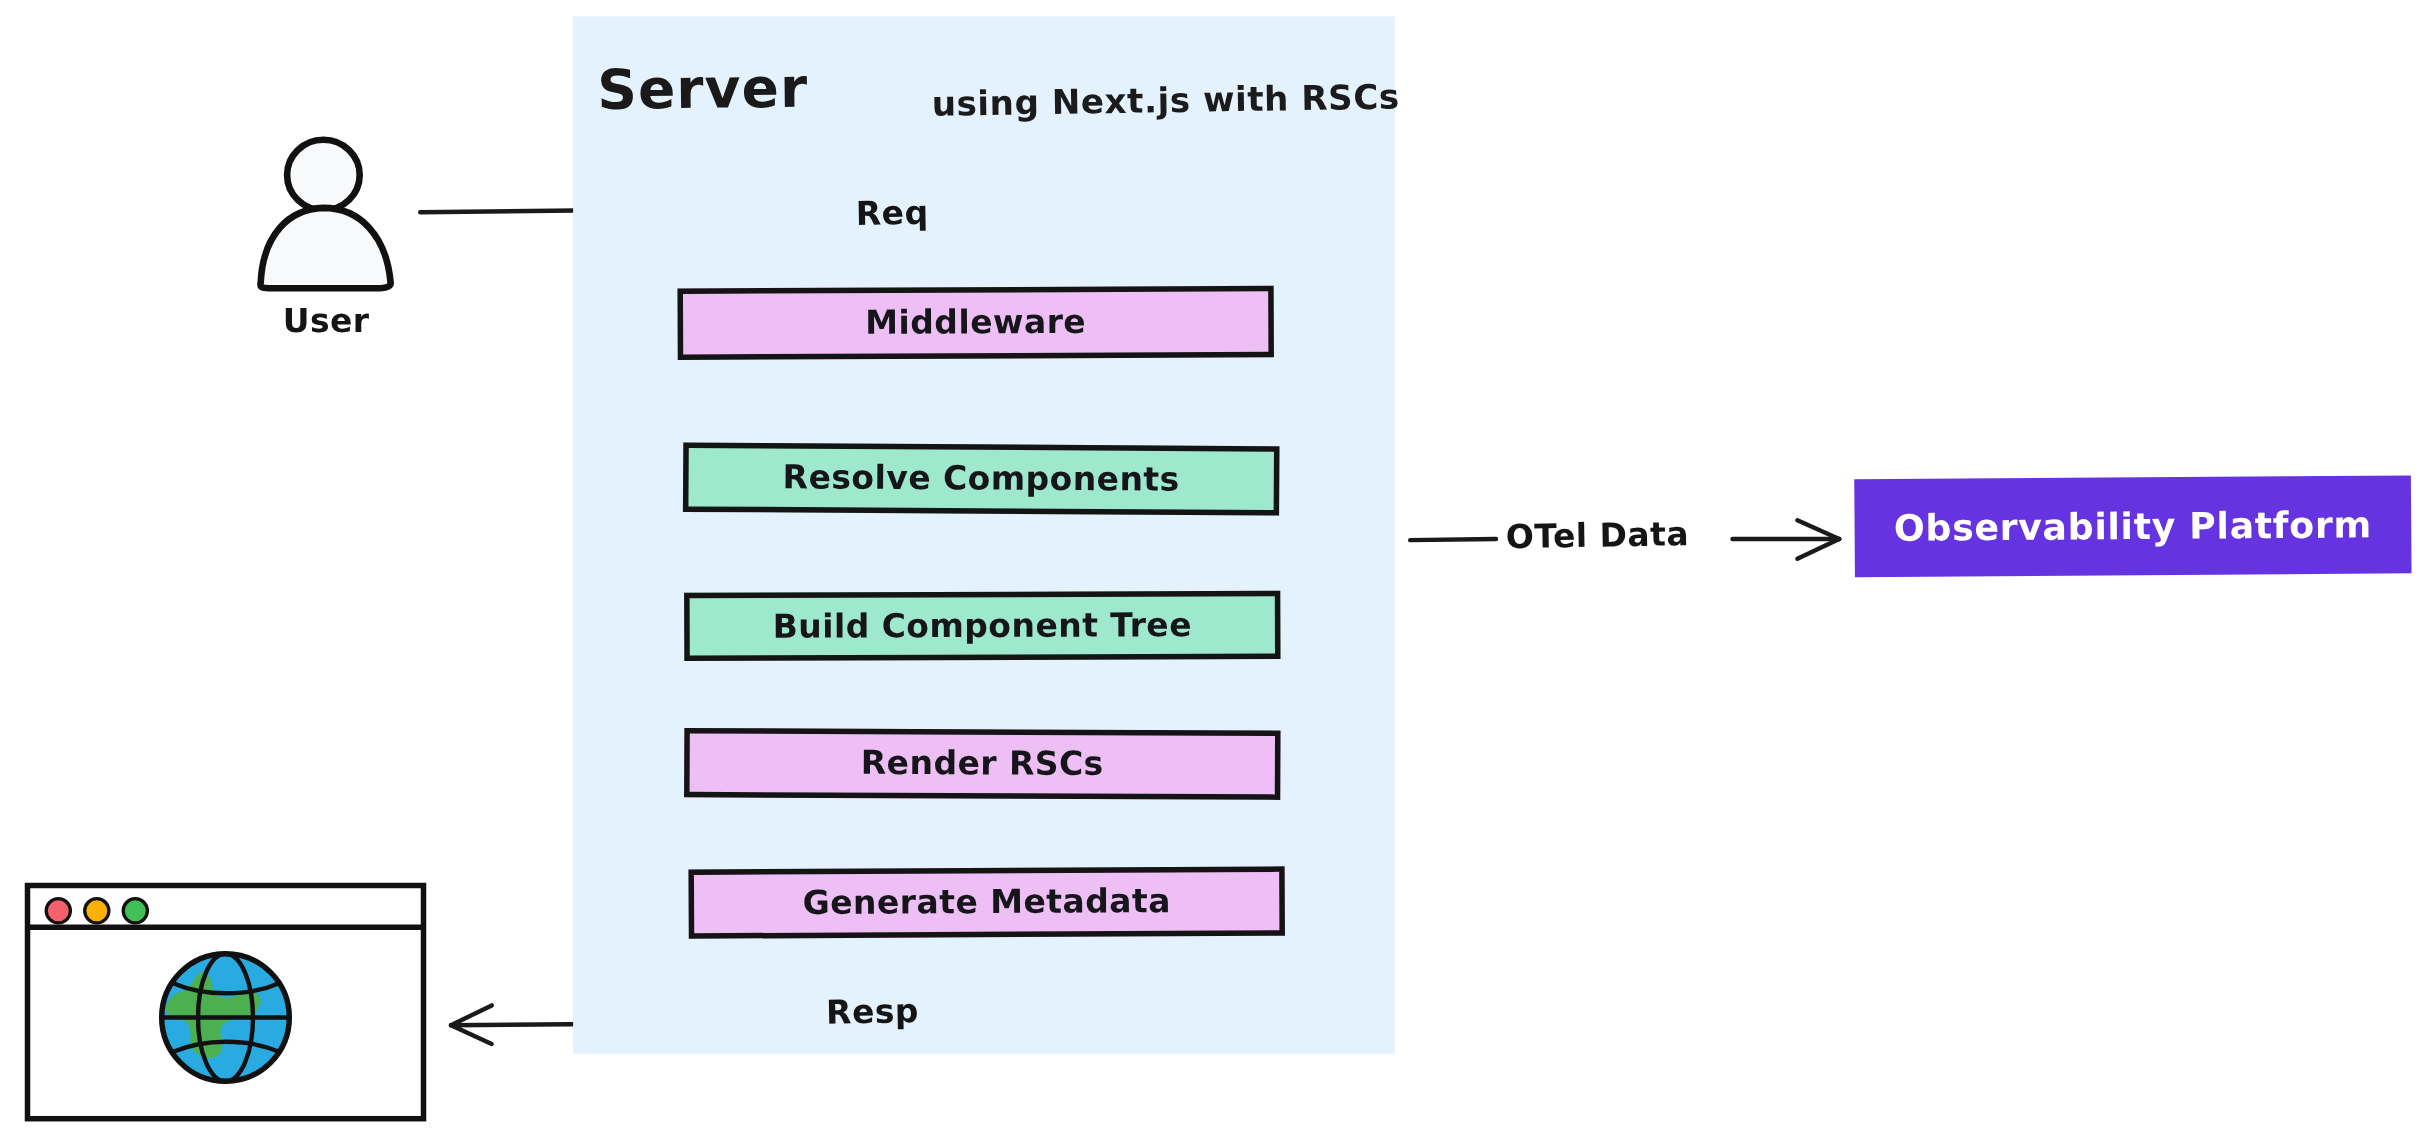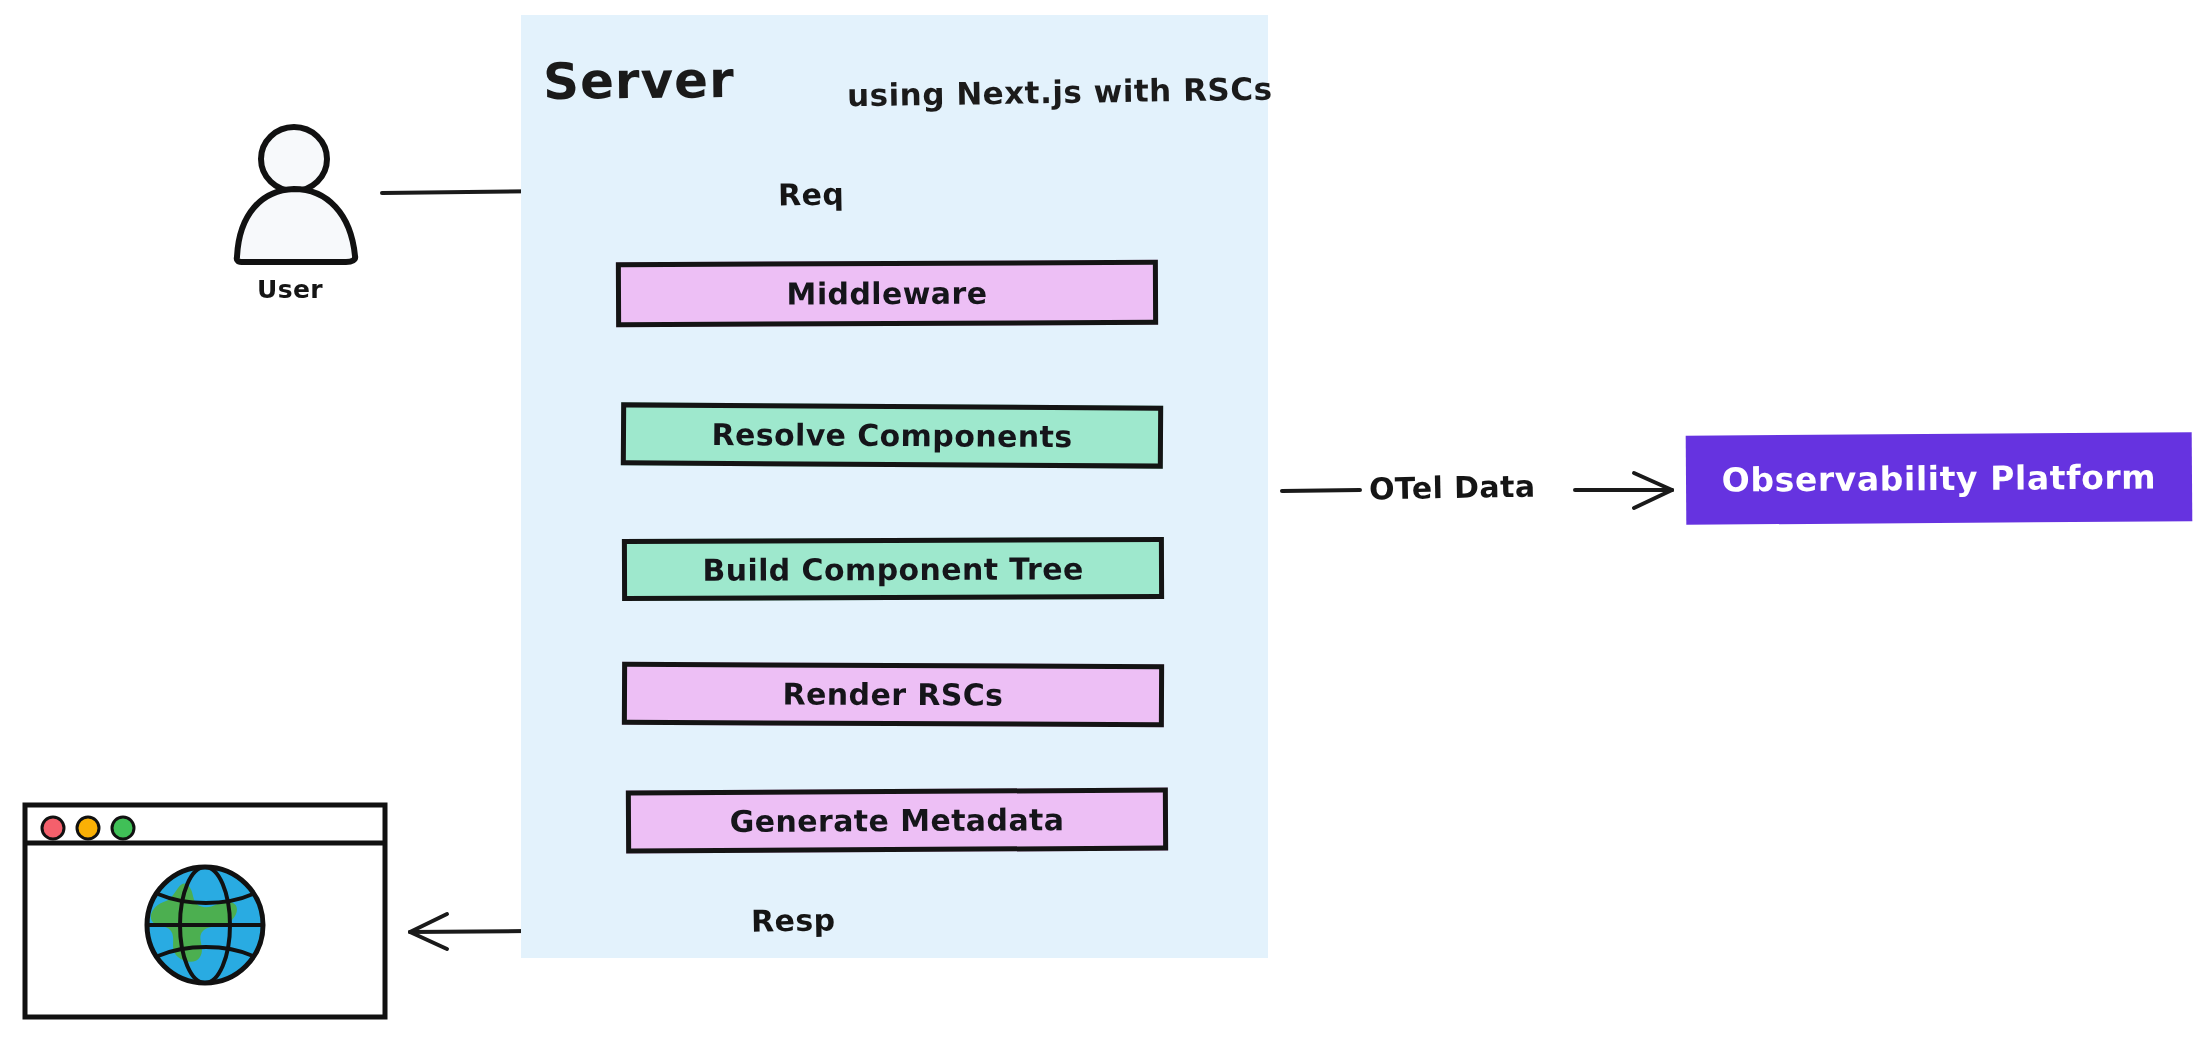--- a/index.html
+++ b/index.html
@@ -94,21 +94,21 @@
   }
   
   .flabel {
     position: absolute;
     font-size: 30px;
     font-weight: 600;
     color: #151515;
     letter-spacing: 0.4px;
     white-space: nowrap;
   }
-  #label-user   { left: 257px; top: 275px; font-size: 25px; text-align: right; }
+  #label-user   { left: 257px; top: 275px; font-size: 30px; text-align: right; }
   #label-req    { left: 778px; top: 177px; transform: rotate(-1deg); }
   #label-resp   { left: 751px; top: 903px; transform: rotate(-1deg); }
   #label-otel   { left: 1369px; top: 470px; transform: rotate(-1deg); }
 </style>
 </head>
 <body>
 
 <svg id="canvas" viewBox="0 0 2205 1039" xmlns="http://www.w3.org/2000/svg">
 
   <g>

